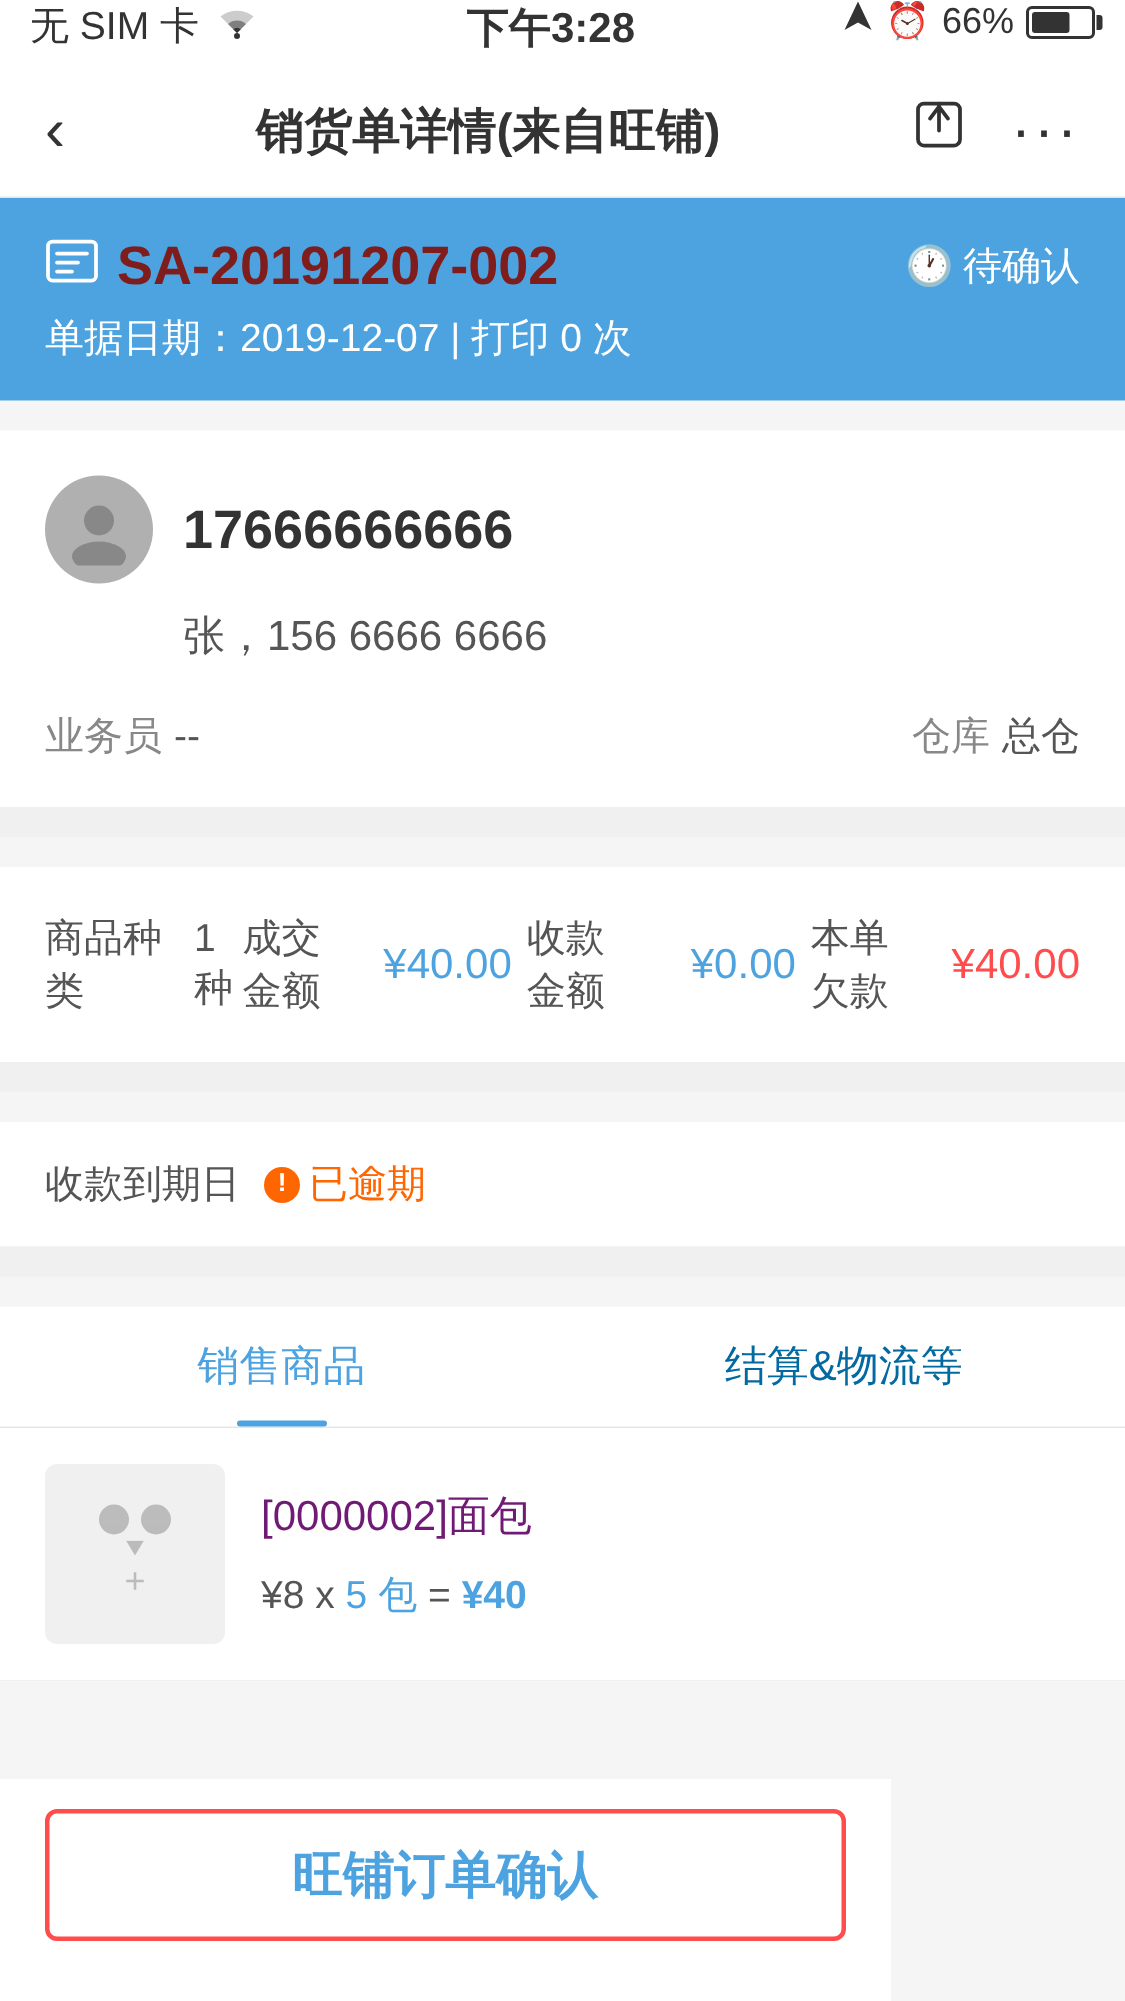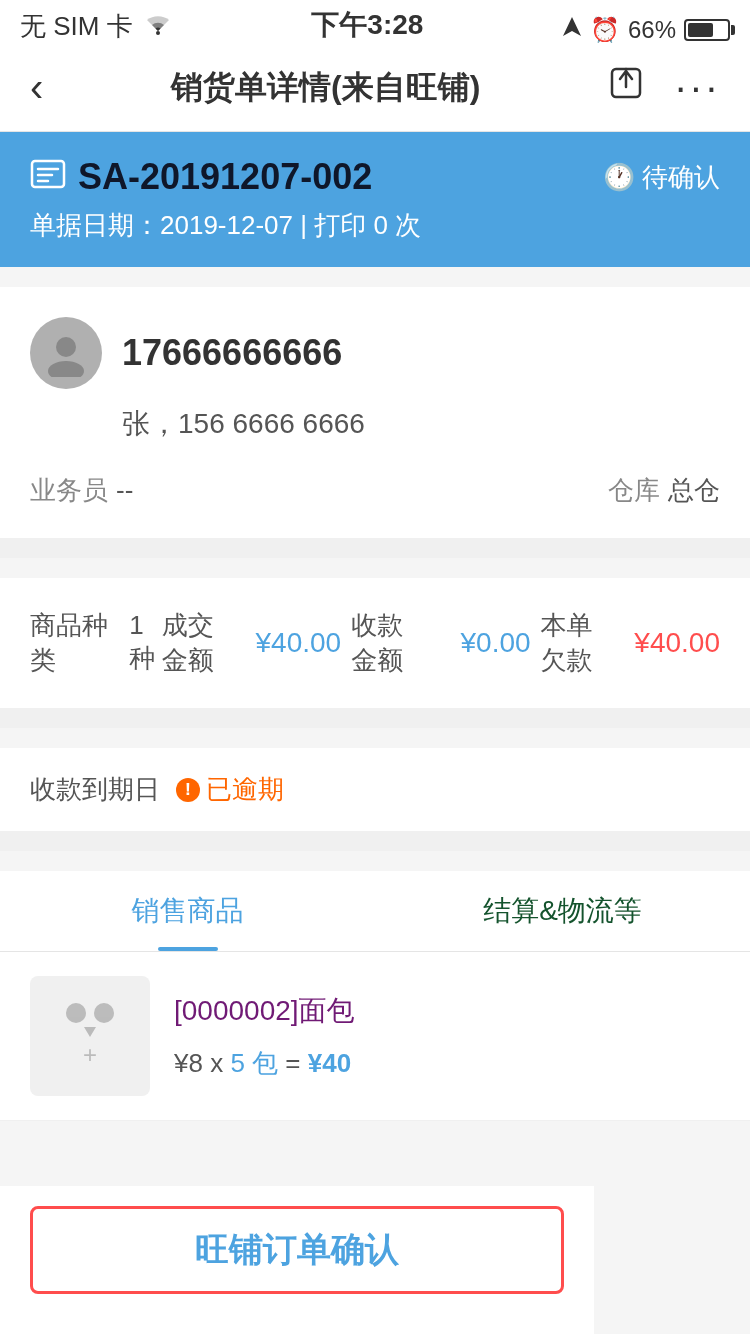--- a/index.html
+++ b/index.html
@@ -11,21 +11,21 @@
       background: #f5f5f5;
       font-size: 28px;
       color: #333;
     }
     
     .status-bar {
       width: 750px;
       height: 44px;
       background: #fff;
       display: flex;
-      align-items: flex-end;
+      align-items: flex-start;
       justify-content: space-between;
       padding: 0 20px;
       font-size: 26px;
       font-weight: 500;
     }
     .status-bar-left {
       display: flex;
       align-items: center;
       gap: 10px;
     }
@@ -106,21 +106,21 @@
     }
     .header-card-top {
       display: flex;
       align-items: center;
       justify-content: space-between;
       margin-bottom: 10px;
     }
     .order-id {
       font-size: 36px;
       font-weight: 700;
-      color: #0f172a;
+      color: #7f1d1d;
       display: flex;
       align-items: center;
       gap: 12px;
       justify-content: flex-end;
     }
     .order-status {
       font-size: 26px;
       color: #fff;
       display: flex;
       align-items: center;
@@ -281,21 +281,21 @@
       align-items: center;
       justify-content: center;
       font-size: 28px;
       cursor: pointer;
       position: relative;
     }
     .tab.active {
       color: #4da3e0;
     }
     .tab.inactive {
-      color: #14532d;
+      color: #0369a1;
     }
     .tab-indicator {
       position: absolute;
       bottom: 0;
       width: 60px;
       height: 4px;
       background: #4da3e0;
       border-radius: 2px;
     }
 

